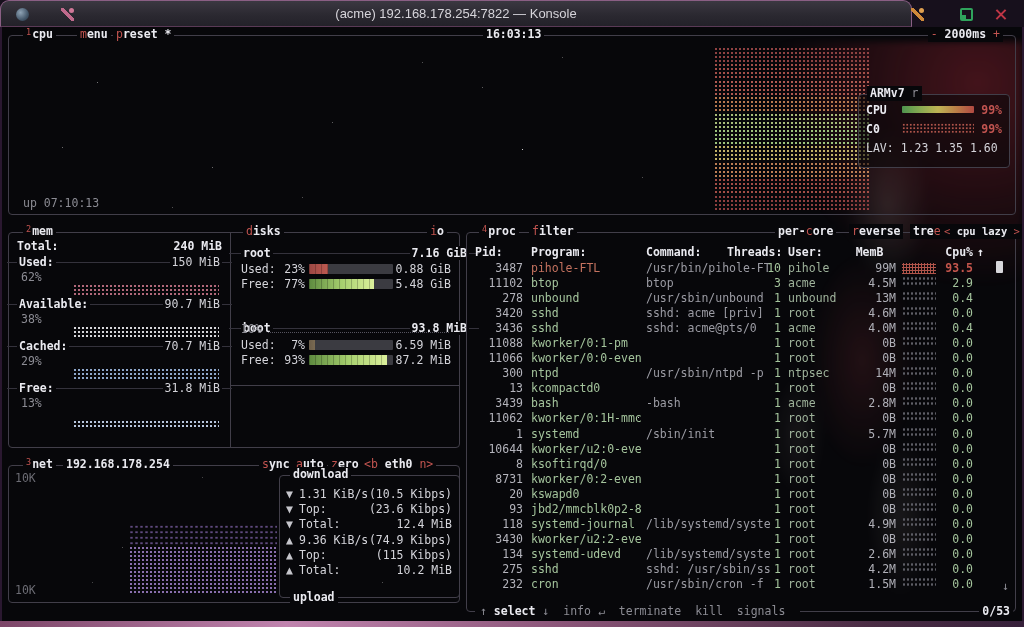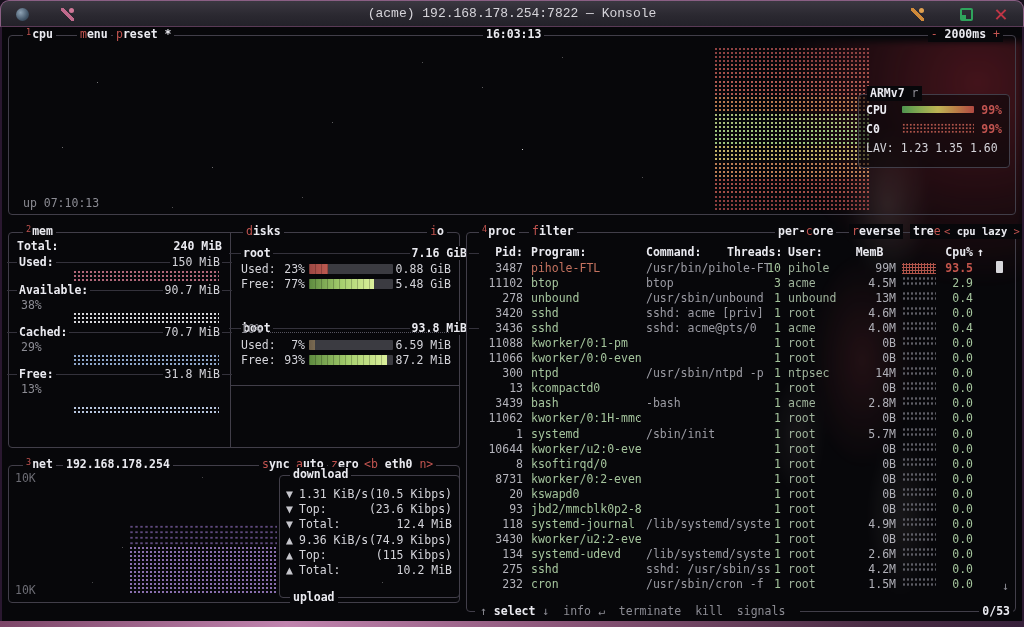--- a/index.html
+++ b/index.html
@@ -5,24 +5,24 @@
   :root{
     --bg:#07070a; --border:#413e49; --white:#d4d4da; --bwhite:#eaeaf0;
     --dim:#8c8c94; --dim2:#6c6c74; --red:#c25450; --pgreen:#a4c49c; --purple:#8a6fae;
   }
   *{box-sizing:border-box}
   html,body{margin:0;padding:0}
   body{width:1024px;height:627px;position:relative;overflow:hidden;background:#17101c;
        font-family:"DejaVu Sans Mono",monospace;font-size:11.5px;color:var(--white);}
 
   
-  .titlebar{position:absolute;top:0;left:0;width:1024px;height:27px;
+  .titlebar{position:absolute;top:0;left:0;width:912px;height:27px;
     background:linear-gradient(180deg,#3b3841 0%,#2b2931 55%,#232129 100%);
     border:1px solid #8a5f84;border-bottom:1px solid #5a3a56;border-radius:9px 9px 0 0;
-    font-family:Liberation Mono, monospace}
+    font-family:Liberation Sans, sans-serif}
   .tb-title{position:absolute;left:120px;right:120px;top:5px;text-align:center;color:#d6d4da;font-size:13px;white-space:nowrap}
   .tb-ico{position:absolute;top:7px;width:13px;height:13px}
   .ico-konsole{left:15px;border-radius:50%;background:radial-gradient(circle at 35% 35%,#8fa3b5,#45586b 60%,#22303d)}
   .ico-pin{background:linear-gradient(45deg,transparent 42%,#c06a8c 42%,#c06a8c 58%,transparent 58%)}
   .ico-pin::after{content:"";position:absolute;right:0;top:0;width:5px;height:5px;border-radius:50%;background:#d07898}
   .pin-left{left:60px}
   .pin-orange{left:910px;background:linear-gradient(45deg,transparent 42%,#d08a3a 42%,#d08a3a 58%,transparent 58%)}
   .pin-orange::after{background:#e0a050}
   .ico-max{left:959px;border:2px solid #2fa35c;border-radius:2px}
   .ico-max::after{content:"";position:absolute;left:0px;bottom:0px;width:4px;height:4px;background:#2fa35c}
@@ -127,21 +127,21 @@
   .c-thr{left:252px;width:54px;text-align:right;color:var(--pgreen)}
   .c-user{left:313px;color:#9fb39b}
   .c-mem{left:368px;width:53px;text-align:right;color:#b0b0b8}
   .c-graph{left:427px;width:34px;height:9px;top:4px;--dot:#5e5e66;background-size:4px 5px}
   .c-cpu{left:461px;width:37px;text-align:right;color:var(--pgreen)}
   .prow.hot .c-prog{color:#c4725f}
   .prow.hot .c-cpu{color:#c4554c;font-weight:bold}
   .prow.hot .c-graph{--dot:#b0544a;background-size:3px 3px;height:11px;top:2px}
   .phead{position:absolute;left:8px;right:8px;top:12px;height:15px}
   .phead span{position:absolute;top:0;font-weight:bold;color:var(--bwhite)}
-  .h-pid{left:10px;width:48px;text-align:center}.h-prog{left:56px}.h-cmd{left:171px}
+  .h-pid{left:0;width:48px;text-align:left}.h-prog{left:56px}.h-cmd{left:171px}
   .h-thr{left:252px;width:54px;text-align:center}.h-user{left:313px}
   .h-mem{left:368px;width:53px;text-align:center}.h-cpu{left:461px;width:37px;text-align:right}
   .h-sort{left:502px;color:var(--dim);font-weight:normal}
   .scrollbar{position:absolute;right:12px;top:28px;width:7px;height:12px;background:#d8d8dc;border-radius:1px}
   .scroll-down{position:absolute;right:6px;top:346px;color:var(--dim)}
   .pfooter{left:8px;display:flex}
   .seg{margin-right:10px;background:var(--bg);padding:0 2px}
   .seg-pre,.seg-post{color:var(--dim)}
   .seg-label{color:var(--dim)}
   .seg.seg-bold .seg-label{color:var(--bwhite);font-weight:bold}
@@ -217,20 +217,21 @@
       <div class="mem-total">
         <span>Total:</span>
           <span>240 MiB</span>
       </div>
       <div>
           <div class="mem-entry">
     <div class="mem-line">
               <span class="mem-lbl">Used:</span>
               <span>150 MiB</span>
             </div>
+    <div class="mem-pct">62%</div>
     <div class="mem-dots dots" style="--dot: #b2687a; height: 13px; margin-top: 0px;"></div>
   </div>
           <div class="mem-entry">
     <div class="mem-line">
               <span class="mem-lbl">Available:</span>
               <span>90.7 MiB</span>
             </div>
     <div class="mem-pct">38%</div>
     <div class="mem-dots dots" style="--dot: #d6d6da; height: 13px; margin-top: 0px;"></div>
   </div>

